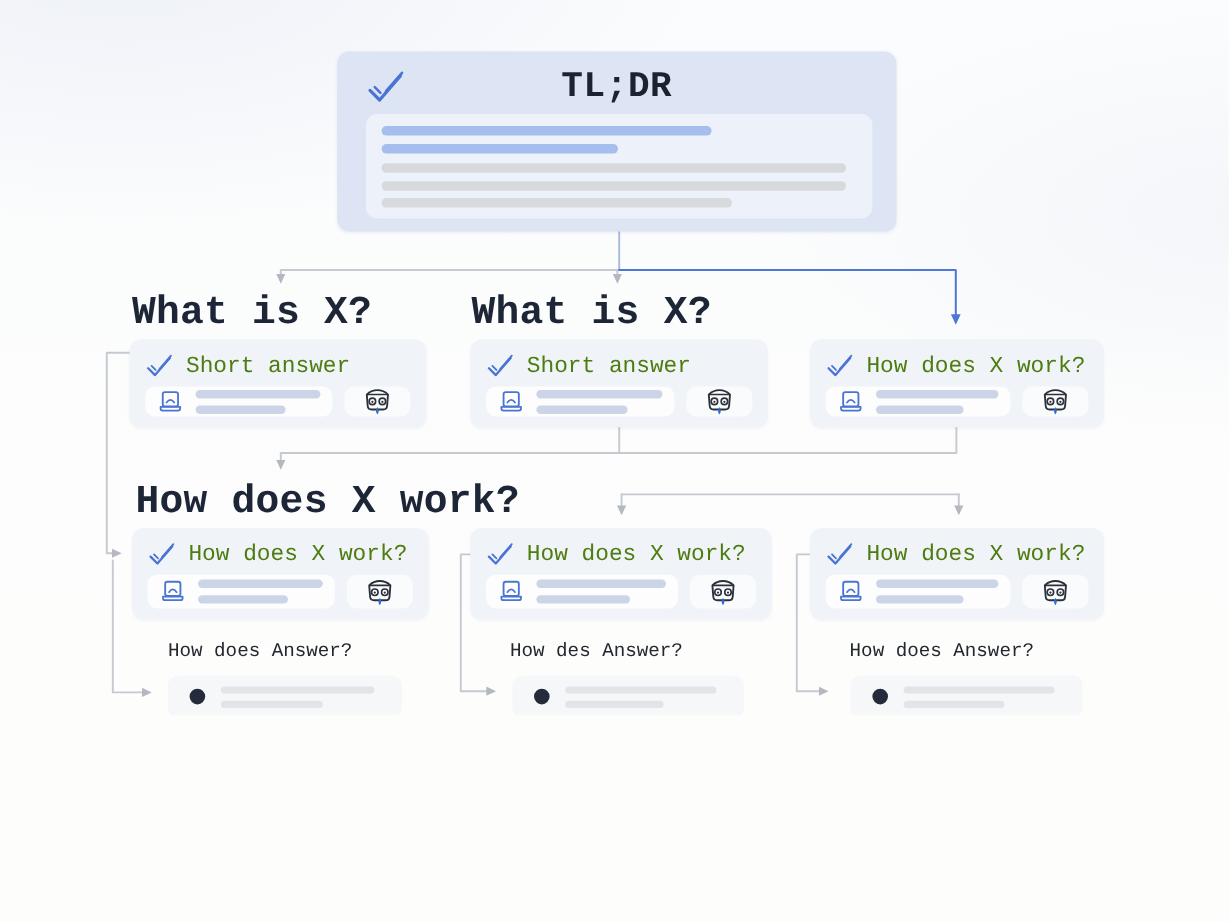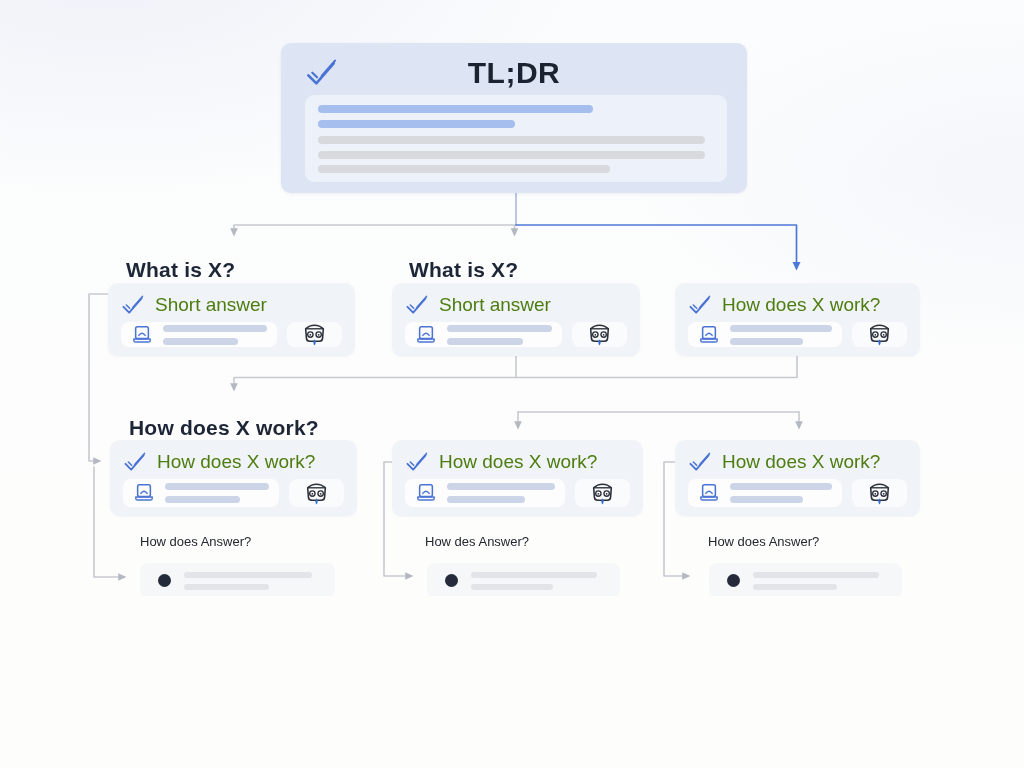--- a/index.html
+++ b/index.html
@@ -1,39 +1,39 @@
 <!DOCTYPE html>
 <html><head>
 <meta charset="utf-8">
 <style>
   html,body{margin:0;padding:0;width:1024px;height:768px;}
   body{font-family:"Liberation Sans",sans-serif;background:#fdfdfc;}
   .stage{position:relative;width:1024px;height:596px;overflow:hidden;
     background:
       radial-gradient(900px 420px at 10% -6%, #eef1f8 0%, rgba(255,255,255,0) 55%),
       radial-gradient(700px 300px at 102% 30%, #f4f6fa 0%, rgba(255,255,255,0) 60%),
-      linear-gradient(180deg,#fbfcfd 0%,#fdfdfc 100%);}
+      linear-gradient(180deg,#fbfcfd 0%,#fdfdfc 100%); font-family: Liberation Mono, monospace;}
   .connectors{position:absolute;left:0;top:0;z-index:1;}
   .abs{position:absolute;z-index:2;}
 
   
   .tldr{left:281px;top:43px;width:466px;height:150px;background:#dde4f3;border-radius:10px;
         box-shadow:0 1px 3px rgba(90,110,160,.10);}
   .tldr-title{position:absolute;left:0;right:0;top:13px;margin:0;text-align:center;
         font-size:30px;font-weight:800;color:#1b2330;letter-spacing:.5px;}
   .tldr-check{position:absolute;left:24px;top:15px;width:32px;height:28px;}
   .tldr-panel{position:absolute;left:24px;top:52px;width:422px;height:87px;
         background:rgba(255,255,255,.48);border-radius:9px;}
   .bar{position:absolute;height:8px;border-radius:4px;}
   .bar.blue{background:#a6beee;}
   .bar.gray{background:#d8d9dd;}
 
   
-  .h-lg{margin:16px;font-size:21px;font-weight:800;color:#1d2636;letter-spacing:.2px;white-space:nowrap;}
-  .h-md{margin:0;font-size:13px;font-weight:500;color:#23272e;white-space:nowrap;}
+  .h-lg{margin:0;font-size:33px;font-weight:800;color:#1d2636;letter-spacing:.2px;white-space:nowrap;}
+  .h-md{margin:0;font-size:16px;font-weight:500;color:#23272e;white-space:nowrap;}
 
   
   .qcard{background:#f0f3f8;border-radius:10px;box-shadow:0 1px 2px rgba(110,125,160,.07);
         display:flex;flex-direction:column;padding:10px 13px 9px 13px;box-sizing:border-box;gap:6px;}
   .qhead{display:flex;align-items:center;gap:11px;height:23px;}
   .ic-check{width:23px;height:19px;flex:0 0 auto;}
   .qlabel{font-size:19px;font-weight:500;color:#4d7c0f;white-space:nowrap;}
   .qbody{display:flex;gap:10px;flex:1;}
   .qrow{flex:1;background:#fdfdfe;border-radius:8px;display:flex;align-items:center;gap:10px;padding:0 10px;}
   .ic-laptop{width:22px;height:20px;flex:0 0 auto;}

